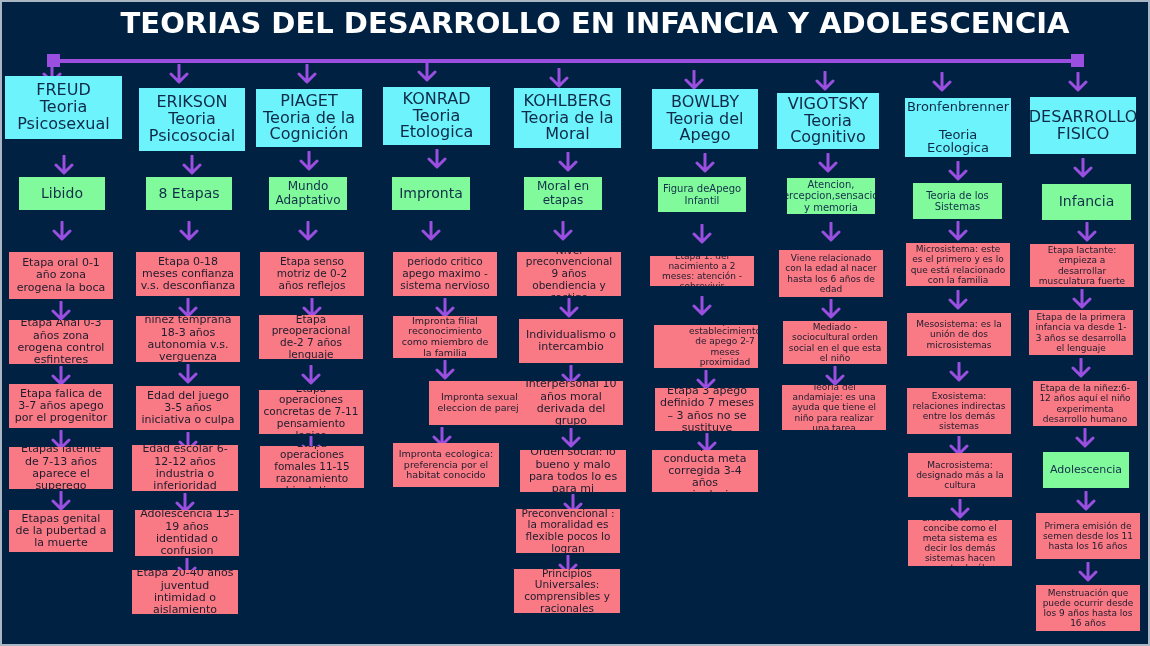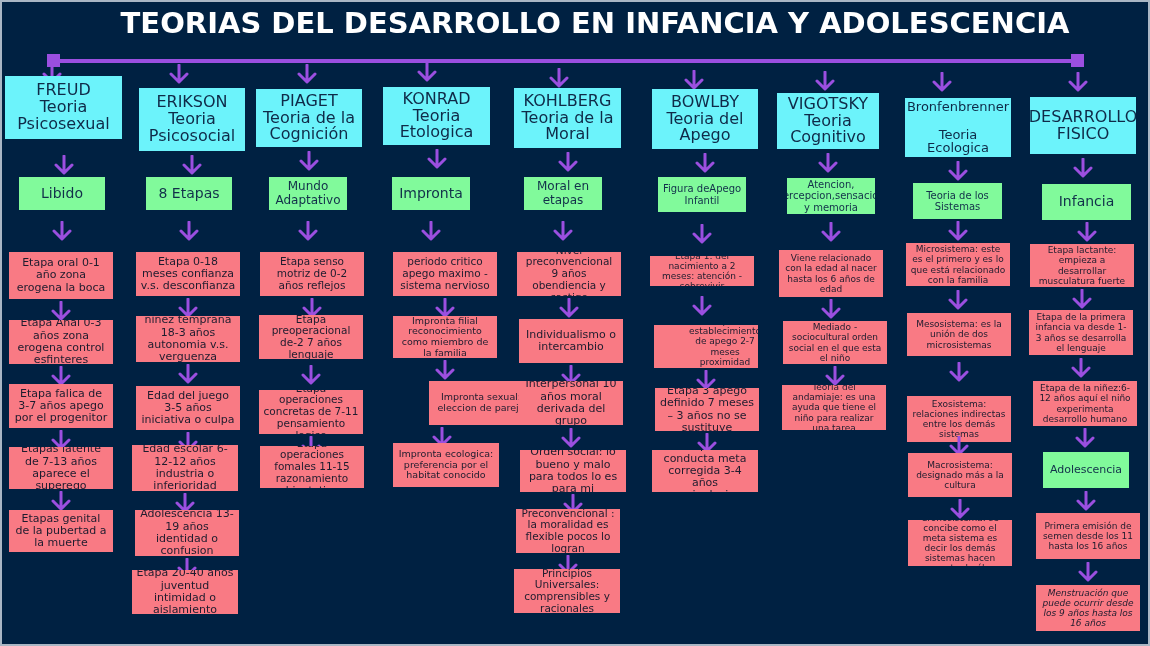--- a/index.html
+++ b/index.html
@@ -361,21 +361,21 @@
       <svg viewBox="0 0 22 20">
         <path d="M11 1 V17 M3 10 L11 18 L19 10" fill="none" stroke="#9b4fe0" stroke-width="3" stroke-linecap="round" stroke-linejoin="round"></path>
       </svg>
     </div>
     <div class="box red" style="left: 907px; top: 313px; width: 104px; height: 43px; white-space: pre-line; font-size: 9px;">Mesosistema: es la unión de dos microsistemas</div>
     <div class="arrow" style="left: 948px; top: 362px;">
       <svg viewBox="0 0 22 20">
         <path d="M11 1 V17 M3 10 L11 18 L19 10" fill="none" stroke="#9b4fe0" stroke-width="3" stroke-linecap="round" stroke-linejoin="round"></path>
       </svg>
     </div>
-    <div class="box red" style="left: 907px; top: 388px; width: 104px; height: 46px; white-space: pre-line; font-size: 9px; margin-top: 8px;">Exosistema: relaciones indirectas entre los demás sistemas</div>
+    <div class="box red" style="left: 907px; top: 388px; width: 104px; height: 46px; white-space: pre-line; font-size: 9px;">Exosistema: relaciones indirectas entre los demás sistemas</div>
     <div class="arrow" style="left: 948px; top: 436px;">
       <svg viewBox="0 0 22 20">
         <path d="M11 1 V17 M3 10 L11 18 L19 10" fill="none" stroke="#9b4fe0" stroke-width="3" stroke-linecap="round" stroke-linejoin="round"></path>
       </svg>
     </div>
     <div class="box red" style="left: 908px; top: 453px; width: 104px; height: 44px; white-space: pre-line; font-size: 9px;">Macrosistema: designado más a la cultura</div>
     <div class="arrow" style="left: 949px; top: 499px;">
       <svg viewBox="0 0 22 20">
         <path d="M11 1 V17 M3 10 L11 18 L19 10" fill="none" stroke="#9b4fe0" stroke-width="3" stroke-linecap="round" stroke-linejoin="round"></path>
       </svg>
@@ -422,14 +422,14 @@
       <svg viewBox="0 0 22 20">
         <path d="M11 1 V17 M3 10 L11 18 L19 10" fill="none" stroke="#9b4fe0" stroke-width="3" stroke-linecap="round" stroke-linejoin="round"></path>
       </svg>
     </div>
     <div class="box red" style="left: 1036px; top: 513px; width: 104px; height: 46px; white-space: pre-line; font-size: 9px;">Primera emisión de semen desde los 11 hasta los 16 años</div>
     <div class="arrow" style="left: 1077px; top: 562px;">
       <svg viewBox="0 0 22 20">
         <path d="M11 1 V17 M3 10 L11 18 L19 10" fill="none" stroke="#9b4fe0" stroke-width="3" stroke-linecap="round" stroke-linejoin="round"></path>
       </svg>
     </div>
-    <div class="box red" style="left: 1036px; top: 585px; width: 104px; height: 46px; white-space: pre-line; font-size: 9px; font-style: italic;">Menstruación que puede ocurrir desde los 9 años hasta los 16 años</div>
+    <div class="box red" style="left: 1036px; top: 585px; width: 104px; height: 46px; white-space: pre-line; font-size: 9px;">Menstruación que puede ocurrir desde los 9 años hasta los 16 años</div>
   </div>
 
 </body></html>

